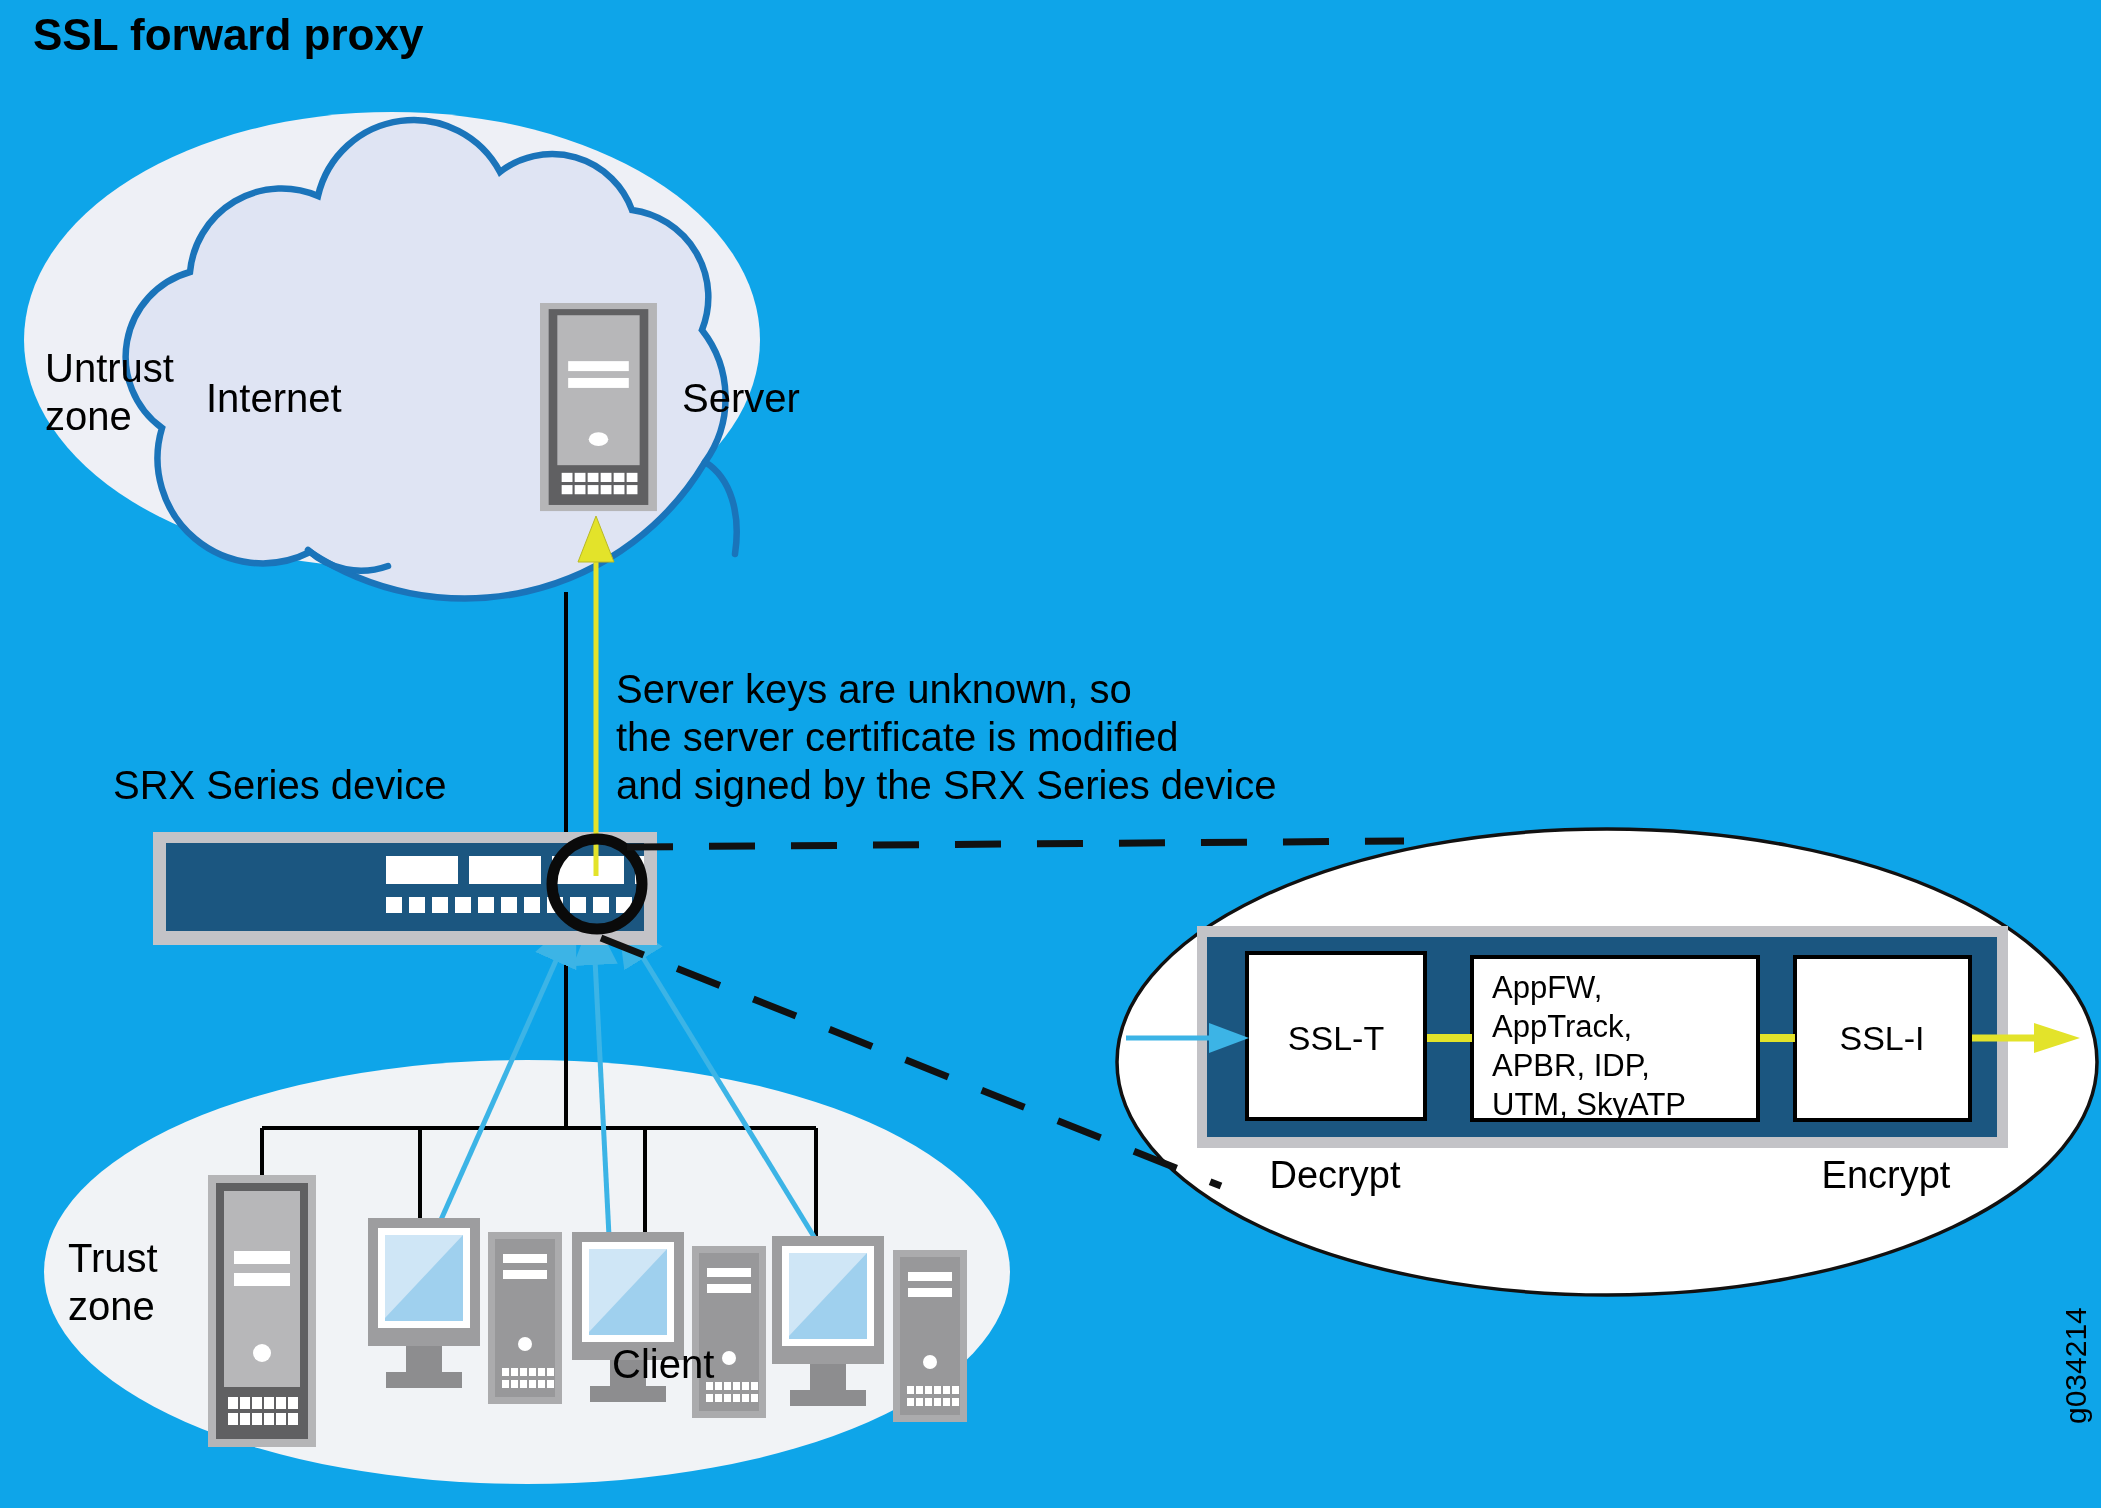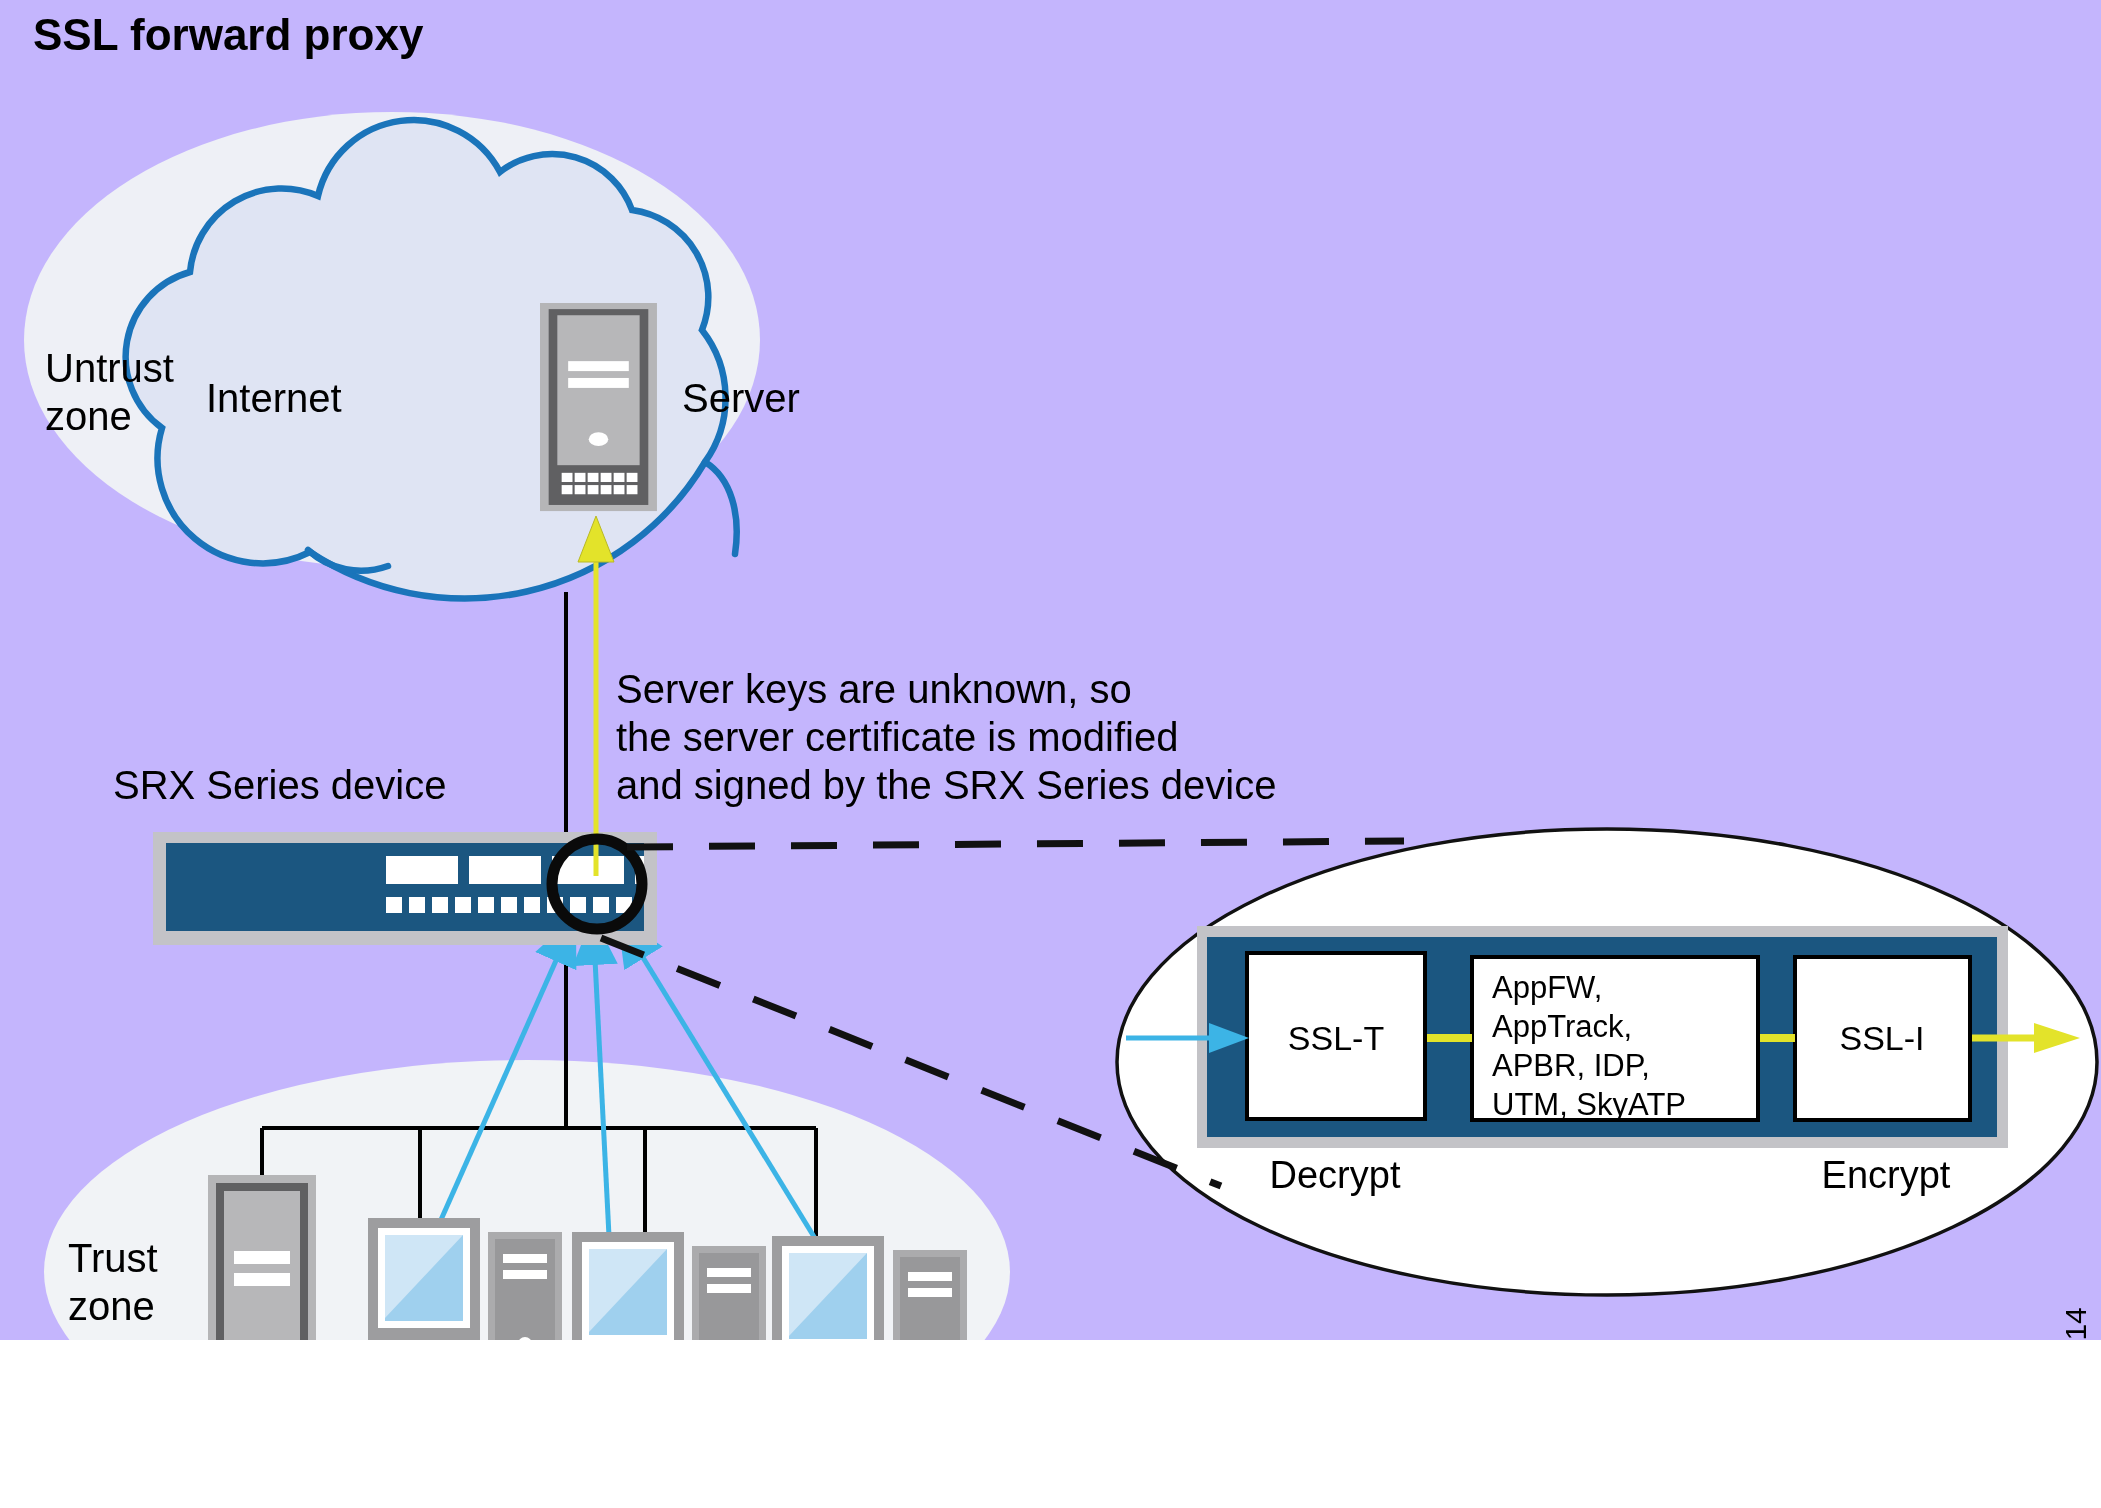--- a/index.html
+++ b/index.html
@@ -1,16 +1,16 @@
 <!DOCTYPE html>
 <html><head>
 <meta charset="utf-8">
 <style>
   html,body{margin:0;padding:0;background:#ffffff;}
-  .stage{position:relative;width:2101px;height:1340px;background:#c4b5fd;overflow:hidden;}
+  .stage{position:relative;width:2101px;height:1508px;background:#0ea5e9;overflow:hidden;}
   svg{display:block;}
   text{font-family:"Liberation Sans","DejaVu Sans",sans-serif;fill:#000000;}
   .title{font-weight:bold;font-size:44px;}
   .lbl{font-size:40px;}
   .boxlbl{font-size:34px;}
   .svc{font-size:31px;}
   .cryptlbl{font-size:38px;}
   .wm{font-size:30px;}
 </style>
 </head>

